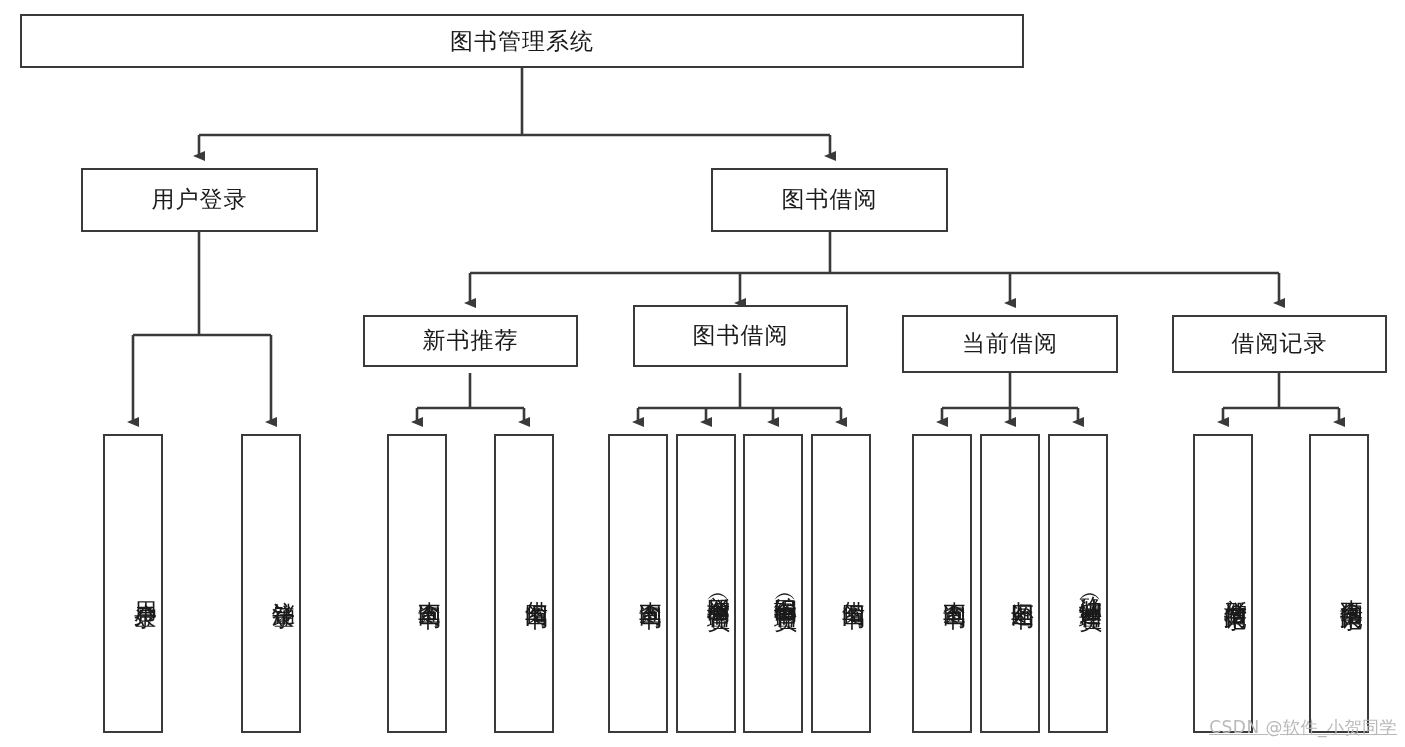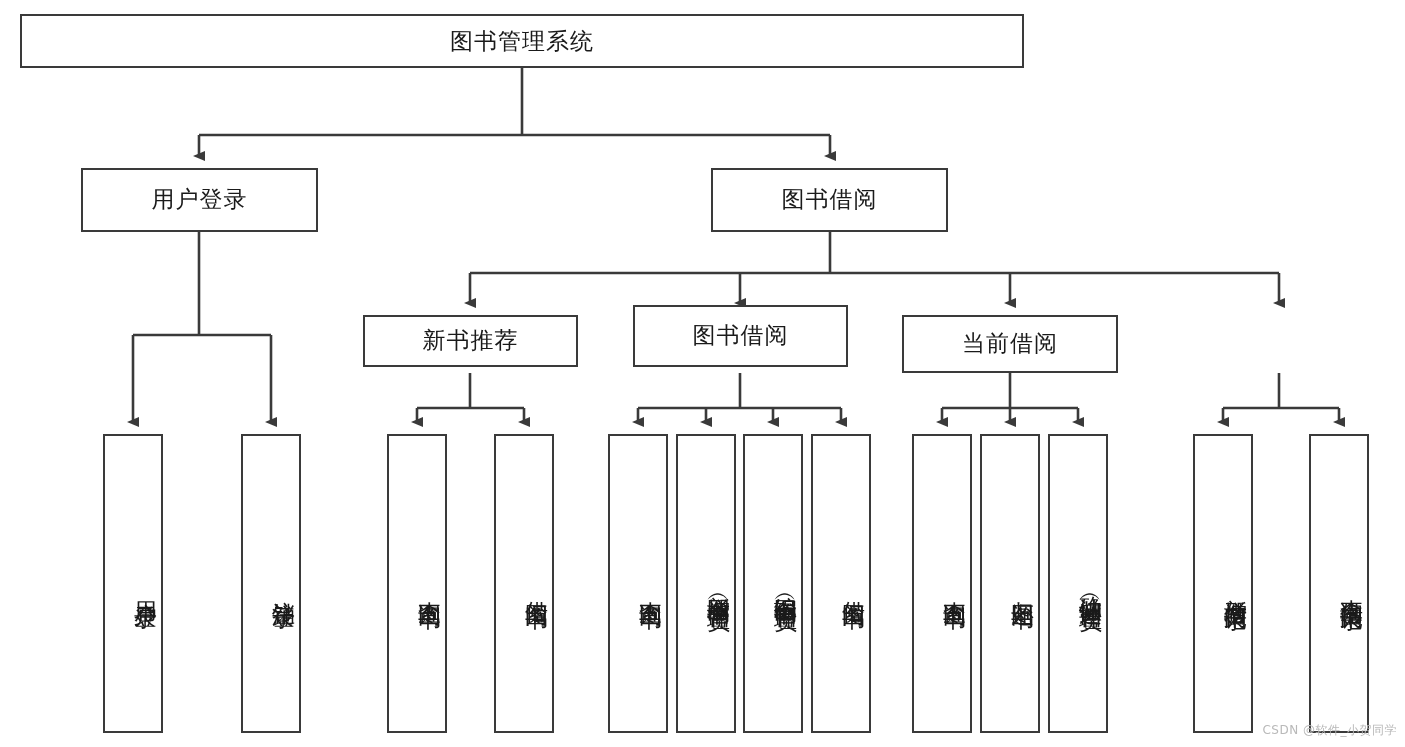--- a/index.html
+++ b/index.html
@@ -56,24 +56,25 @@
   .node-v .vtext {
     writing-mode: vertical-rl;
     text-orientation: upright;
     display: block;
     white-space: nowrap;
   }
   #watermark {
     position: absolute;
     right: 8px;
     bottom: 8px;
-    font-size: 12px;
+    font-size: 17px;
     color: #b9b9b9;
     letter-spacing: 0.5px;
     white-space: nowrap;
+    text-decoration: underline;
   }
 </style>
 </head>
 <body>
 
 <div id="canvas">
 
   <svg id="edges" viewBox="0 0 1405 747">
     <defs>
       <marker id="arrow" markerWidth="12" markerHeight="12" refX="5" refY="6" orient="auto" markerUnits="userSpaceOnUse">
@@ -137,20 +138,23 @@
 
   <div class="node node-h" style="left:363px; top:315px; width:215px; height:52px;">
     <span>新书推荐</span>
   </div>
   <div class="node node-h" style="left:633px; top:305px; width:215px; height:62px;">
     <span>图书借阅</span>
   </div>
   <div class="node node-h" style="left:902px; top:315px; width:216px; height:58px;align-items:center;">
     <span>当前借阅</span>
   </div>
+  <div class="node node-h" style="left:1172px; top:315px; width:215px; height:58px;">
+    <span>借阅记录</span>
+  </div>
 
   <div class="node node-v" style="left:103px; top:434px; width:60px; height:299px;">
     <span class="vtext">用户登录</span>
   </div>
   <div class="node node-v" style="left:241px; top:434px; width:60px; height:299px;">
     <span class="vtext">注销登录</span>
   </div>
 
   <div class="node node-v" style="left:387px; top:434px; width:60px; height:299px;">
     <span class="vtext">查询图书</span>

